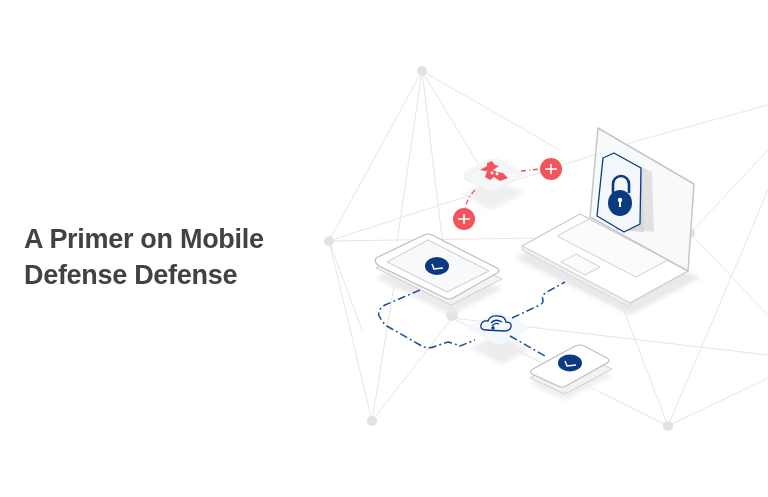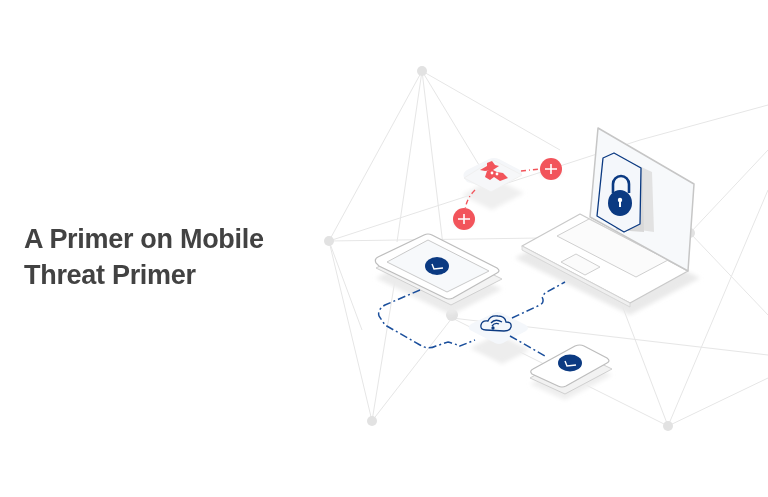--- a/index.html
+++ b/index.html
@@ -29,21 +29,21 @@
       width: 768px; height: 497px;
     }
   </style>
 </head>
 <body>
 
 <div class="canvas">
 
   <h1 class="title">
     <span>A Primer on Mobile</span>
-    <span>Threat Primer</span>
+    <span>Defense Defense</span>
   </h1>
 
   <svg class="art" viewBox="0 0 768 497" xmlns="http://www.w3.org/2000/svg">
     <defs>
       <filter id="soft" x="-20%" y="-20%" width="140%" height="140%">
         <feGaussianBlur stdDeviation="2"></feGaussianBlur>
       </filter>
     </defs>
 
     <g stroke="#e6e6e6" stroke-width="1" fill="none">

